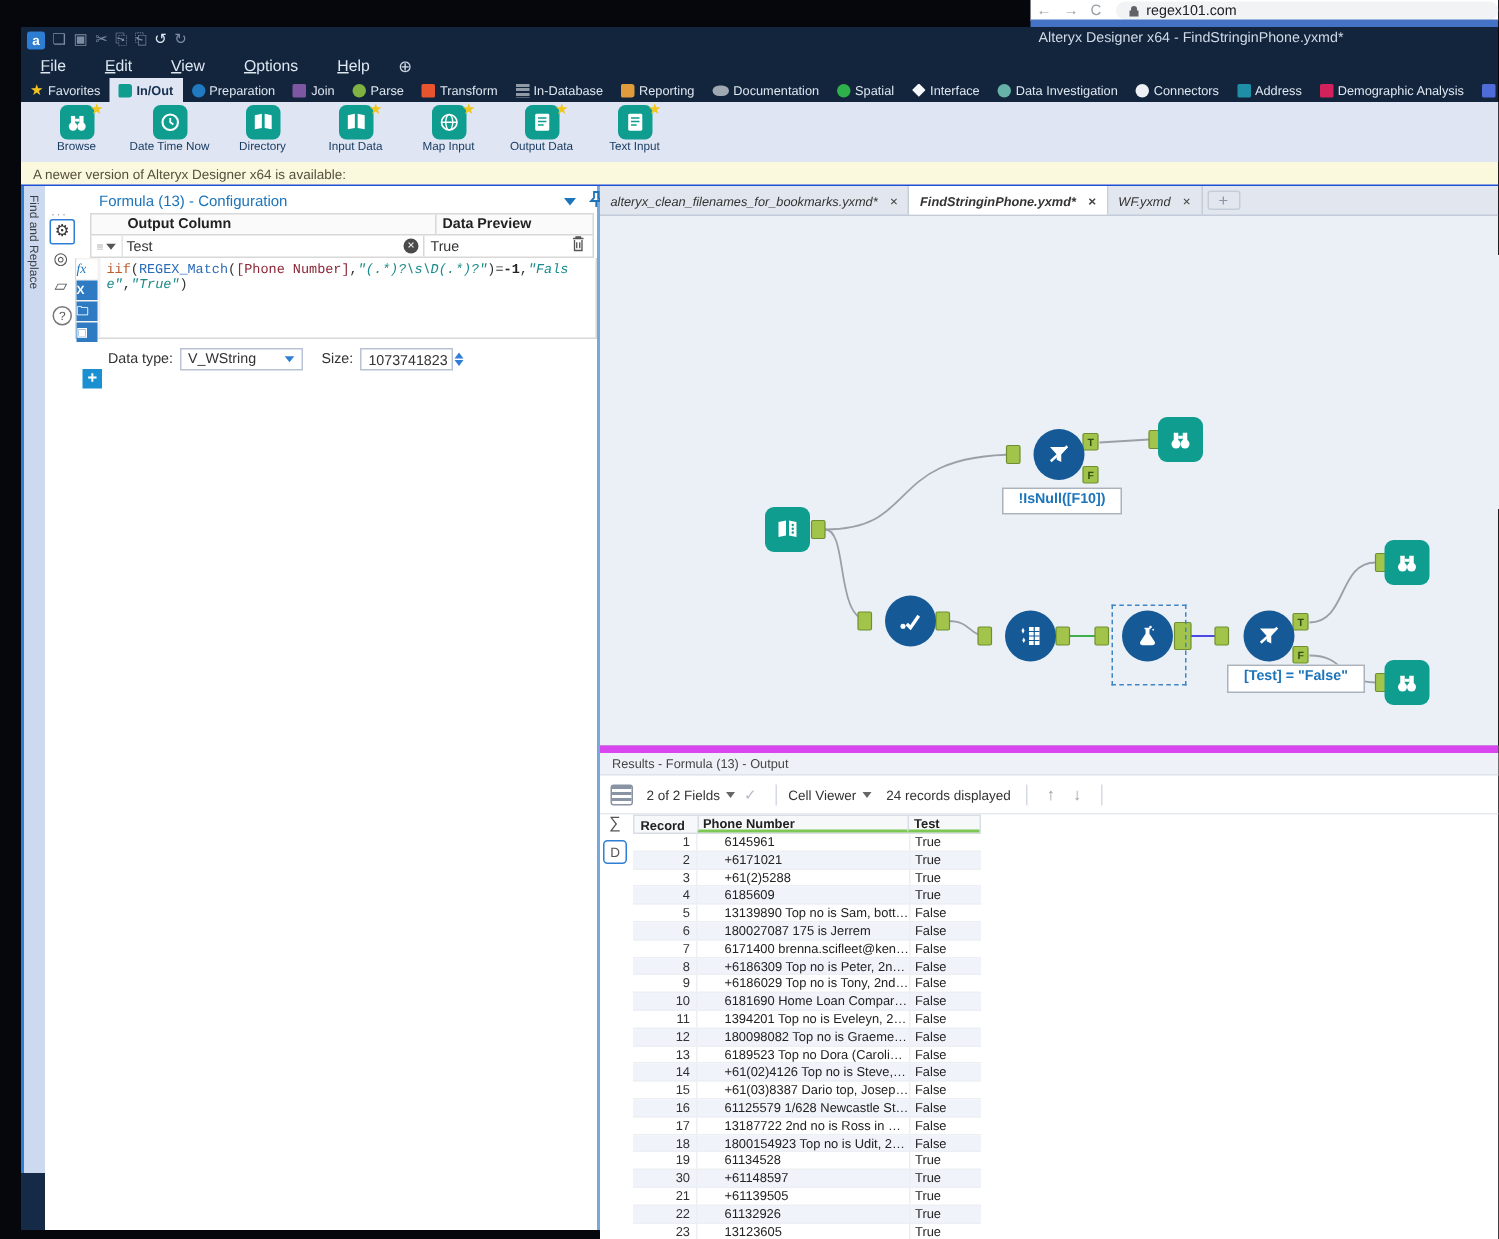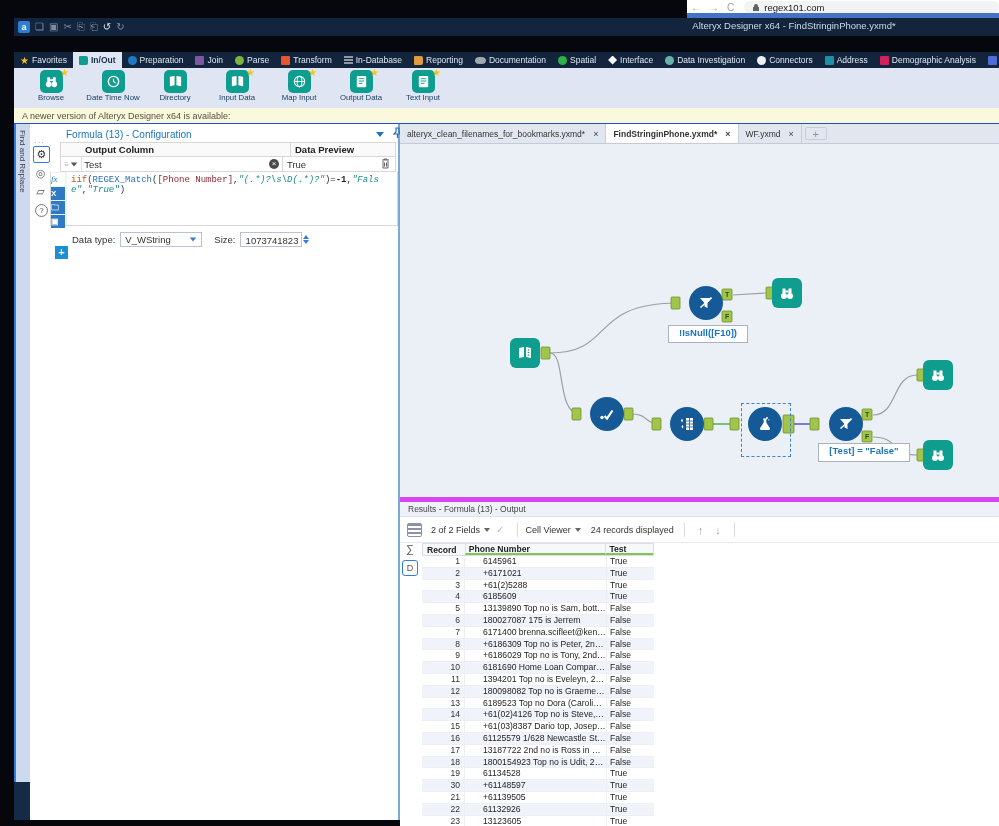--- a/index.html
+++ b/index.html
@@ -93,21 +93,21 @@
   #dtype-select{width:82px;height:15px;border:1px solid #b9c2d4;background:#fff;display:flex;align-items:center;justify-content:space-between;padding:0 4px;margin-left:5px;box-sizing:border-box;}
   #size-input{width:62px;height:15px;border:1px solid #b9c2d4;background:#fff;text-align:right;line-height:15px;padding-right:3px;margin-left:5px;box-sizing:border-box;}
   #size-spin{display:flex;flex-direction:column;gap:1px;margin-left:1px;}
   .spin-t{width:0;height:0;border-left:3.5px solid transparent;border-right:3.5px solid transparent;}
   .spin-t.up{border-bottom:4px solid #2f7fd6;}
   .spin-t.dn{border-top:4px solid #2f7fd6;}
   #add-col-btn{position:absolute;left:25px;top:122px;width:13px;height:13px;background:#1a8fd1;color:#fff;font-size:11px;font-weight:bold;text-align:center;line-height:13px;}
 
   
   #doctabs{left:400px;top:124px;width:599px;height:20px;background:#e2e6ee;border-bottom:1px solid #c3cbd9;display:flex;align-items:stretch;box-sizing:border-box;}
-  .dtab{display:flex;align-items:center;padding:0 7px;font-size:8.5px;color:#333;border-right:1px solid #c6cdd9;white-space:nowrap;}
+  .dtab{display:flex;align-items:center;padding:0 7px;font-size:8.5px;color:#333;border-right:1px solid #c6cdd9;white-space:nowrap;font-style:italic;}
   .dtab.active{background:#fff;font-weight:bold;}
   .dtab .x{margin-left:8px;color:#444;font-size:9px;}
   .dtab-add{width:20px;display:flex;align-items:center;justify-content:center;color:#8a93a3;font-size:11px;border:1px solid #c6cdd9;margin:3px;border-radius:2px;}
 
   
   #canvas{left:400px;top:144px;width:599px;height:353px;background:#eaf0f6;overflow:hidden;}
   .tool{position:absolute;}
   .tool-sq{width:30px;height:30px;background:#0f9d8f;border-radius:6px;display:flex;align-items:center;justify-content:center;}
   .tool-ci{width:34px;height:34px;background:#155a96;border-radius:50%;display:flex;align-items:center;justify-content:center;}
   #sel-rect{position:absolute;left:341px;top:259px;width:48px;height:52px;border:1px dashed #3d85c8;}
@@ -165,20 +165,28 @@
         <span class="qico">▣</span>
         <span class="qico">✂</span>
         <span class="qico">⎘</span>
         <span class="qico">⎗</span>
         <span class="qico lit">↺</span>
         <span class="qico">↻</span>
       </div>
     <div id="win-title">Alteryx Designer  x64  -  FindStringinPhone.yxmd*</div>
   </div>
 
+  <div class="abs" id="menubar">
+      <span class="menu-item"><u>F</u>ile</span>
+      <span class="menu-item"><u>E</u>dit</span>
+      <span class="menu-item"><u>V</u>iew</span>
+      <span class="menu-item"><u>O</u>ptions</span>
+      <span class="menu-item"><u>H</u>elp</span>
+      <span id="menu-globe">⊕</span>
+    </div>
 
   <div class="abs" id="ribbontabs">
       <span class="rtab">
         <span class="ric shape-star">★</span>
         <span class="rlabel">Favorites</span>
       </span>
       <span class="rtab active">
         <span class="ric shape-folder" style="background: rgb(15, 157, 143);"></span>
         <span class="rlabel">In/Out</span>
       </span>

